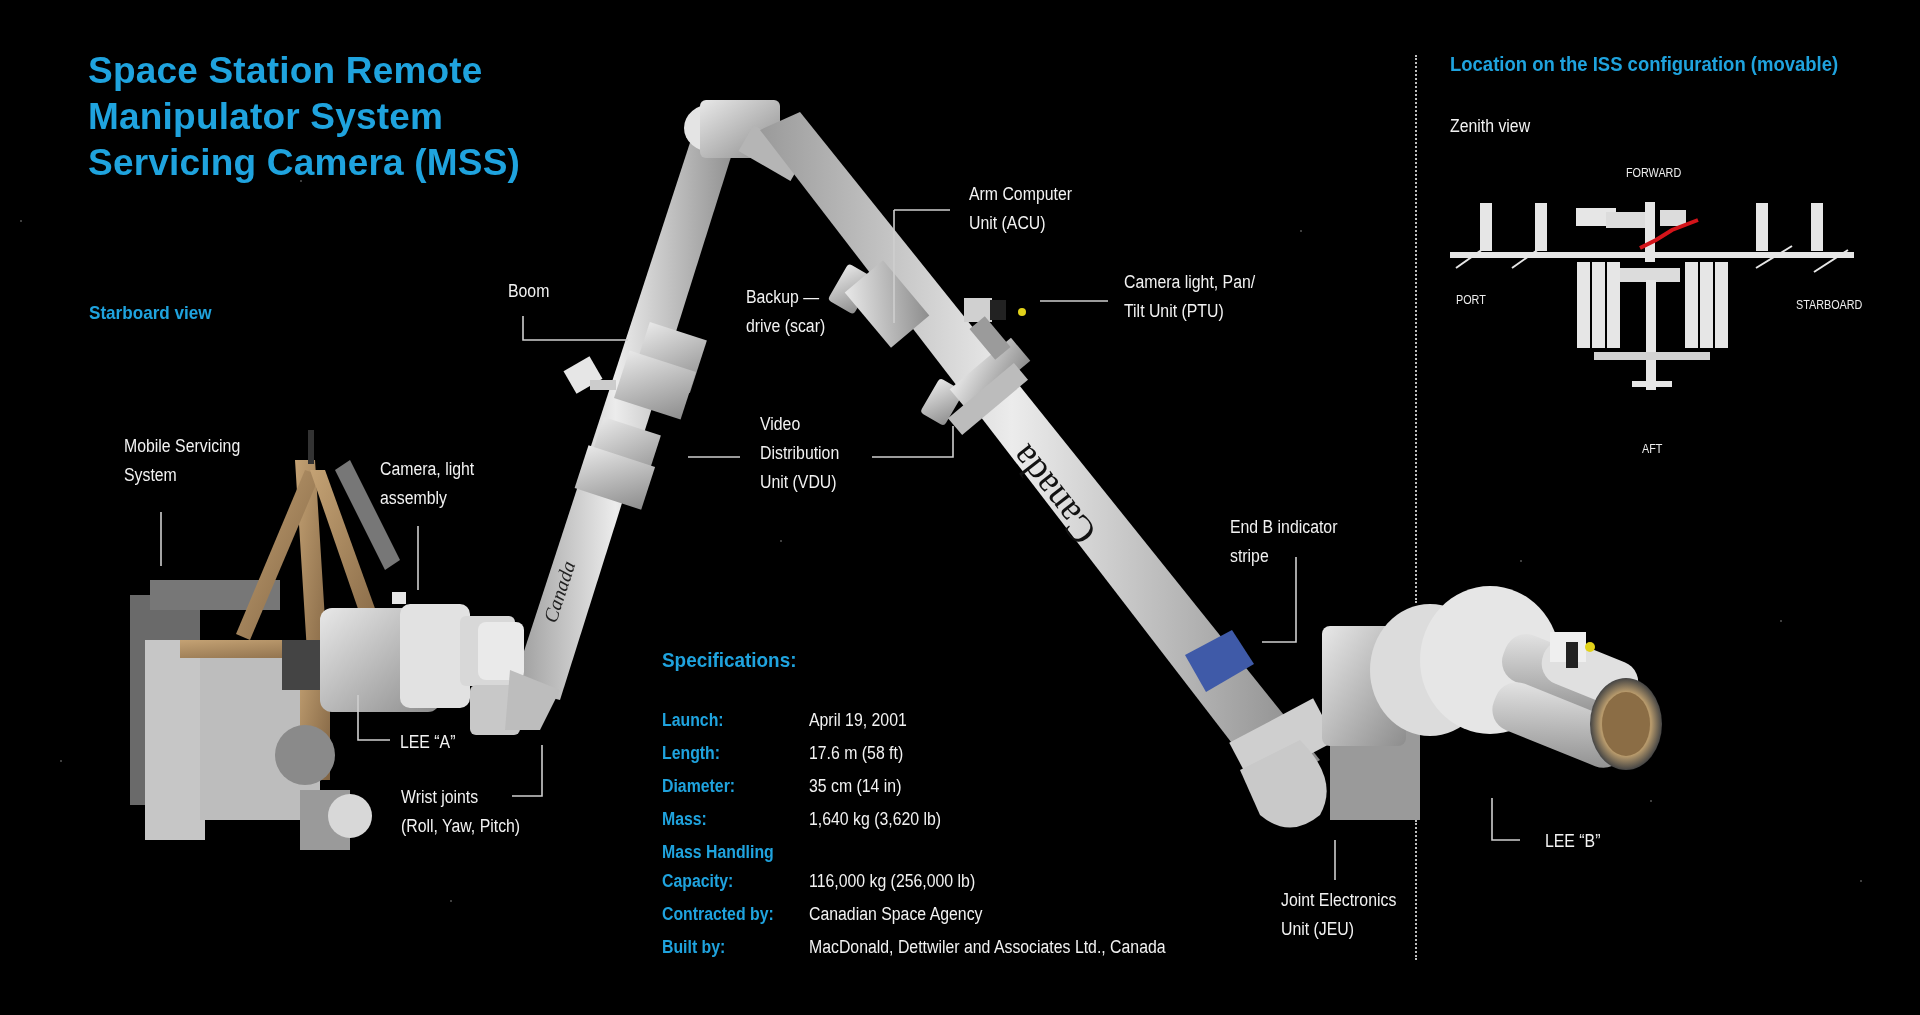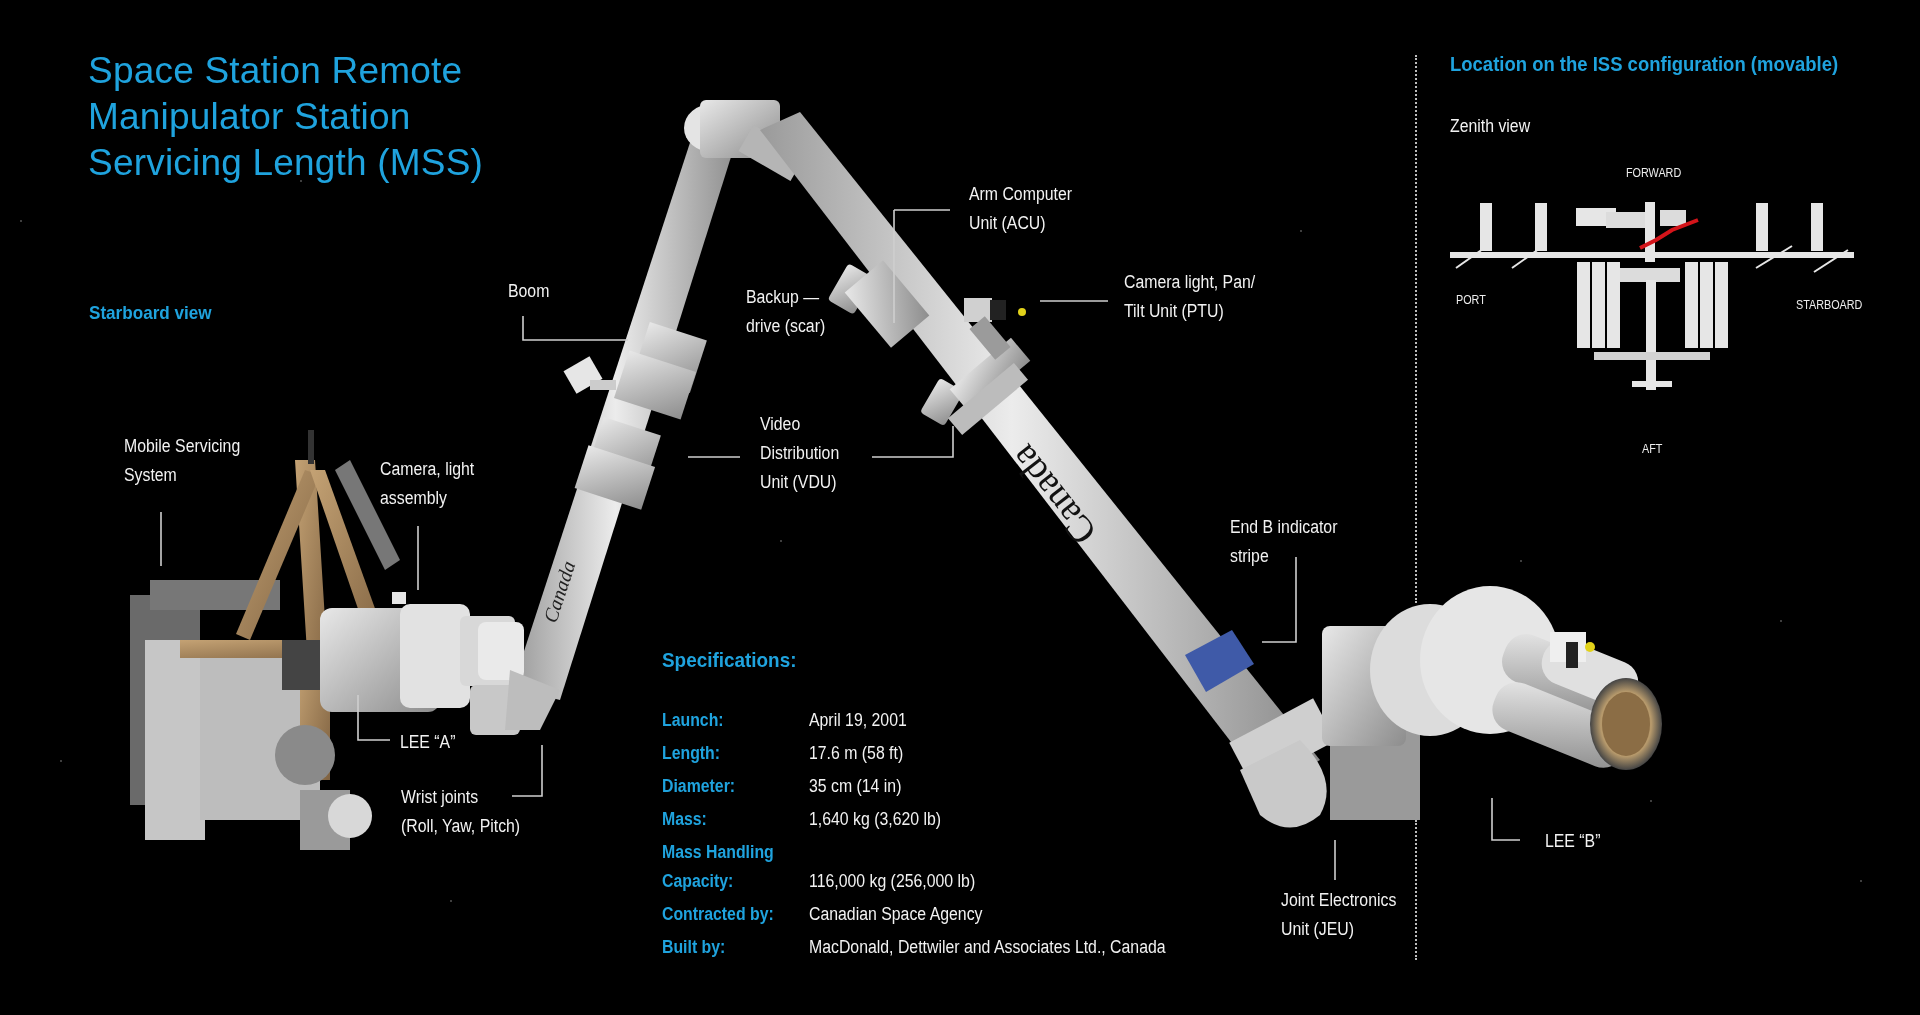--- a/index.html
+++ b/index.html
@@ -1,18 +1,18 @@
 <!DOCTYPE html>
 <html><head>
 <meta charset="utf-8">
 <style>
   html,body{margin:0;padding:0;background:#000;}
   body{width:1920px;height:1015px;position:relative;overflow:hidden;font-family:"Liberation Sans",sans-serif;color:#fff;}
   .abs{position:absolute;}
-  .title{left:88px;top:48px;font-size:37px;line-height:46px;font-weight:normal;color:#1fa3de;width:520px;letter-spacing:0.2px;}
+  .title{left:88px;top:48px;font-size:37px;line-height:46px;font-weight:bold;color:#1fa3de;width:520px;letter-spacing:0.2px;}
   .subhead{font-weight:bold;color:#1fa3de;font-size:19px;}
   .label{font-size:18px;line-height:29px;color:#f2f2f2;font-family:"Liberation Sans Narrow","Liberation Sans",sans-serif;transform:scaleX(0.88);transform-origin:left top;}
   .small-label{font-size:12px;color:#eee;transform:scaleX(0.9);transform-origin:left top;}
   .specs{left:662px;top:648px;text-align:center;}
   .specs .head{font-size:21px;font-weight:bold;color:#1fa3de;transform:scaleX(0.9);transform-origin:left top;}
   .spec-row{position:absolute;left:0;font-size:18px;}
   .spec-key{position:absolute;left:0;font-weight:bold;color:#1fa3de;white-space:nowrap;transform:scaleX(0.88);transform-origin:left top;}
   .spec-val{position:absolute;left:147px;color:#f2f2f2;white-space:nowrap;transform:scaleX(0.88);transform-origin:left top;}
   .divider{position:absolute;left:1415px;width:0;border-left:2px dotted #bdbdbd;}
   svg{position:absolute;left:0;top:0;}
@@ -193,22 +193,22 @@
 
     <rect x="220" y="228" width="60" height="14" fill="#dcdcdc"></rect>
     <rect x="246" y="240" width="10" height="110" fill="#e6e6e6"></rect>
     <rect x="194" y="312" width="116" height="8" fill="#d2d2d2"></rect>
     <rect x="232" y="341" width="40" height="6" fill="#e6e6e6"></rect>
   </g>
 </svg>
 
 <div class="abs title">
   <div>Space Station Remote</div>
-  <div>Manipulator Station</div>
-  <div>Servicing Length (MSS)</div>
+  <div>Manipulator System</div>
+  <div>Servicing Camera (MSS)</div>
 </div>
 <div class="abs subhead" style="left:89px;top:302px;font-size:19px;transform:scaleX(0.9);transform-origin:left top;">Starboard view</div>
 
 <div class="abs label" style="left:508px;top:277px">Boom</div>
 
 <div class="abs label" style="left:746px;top:283px">
   <div>Backup —</div>
   <div>drive (scar)</div>
 </div>
 

